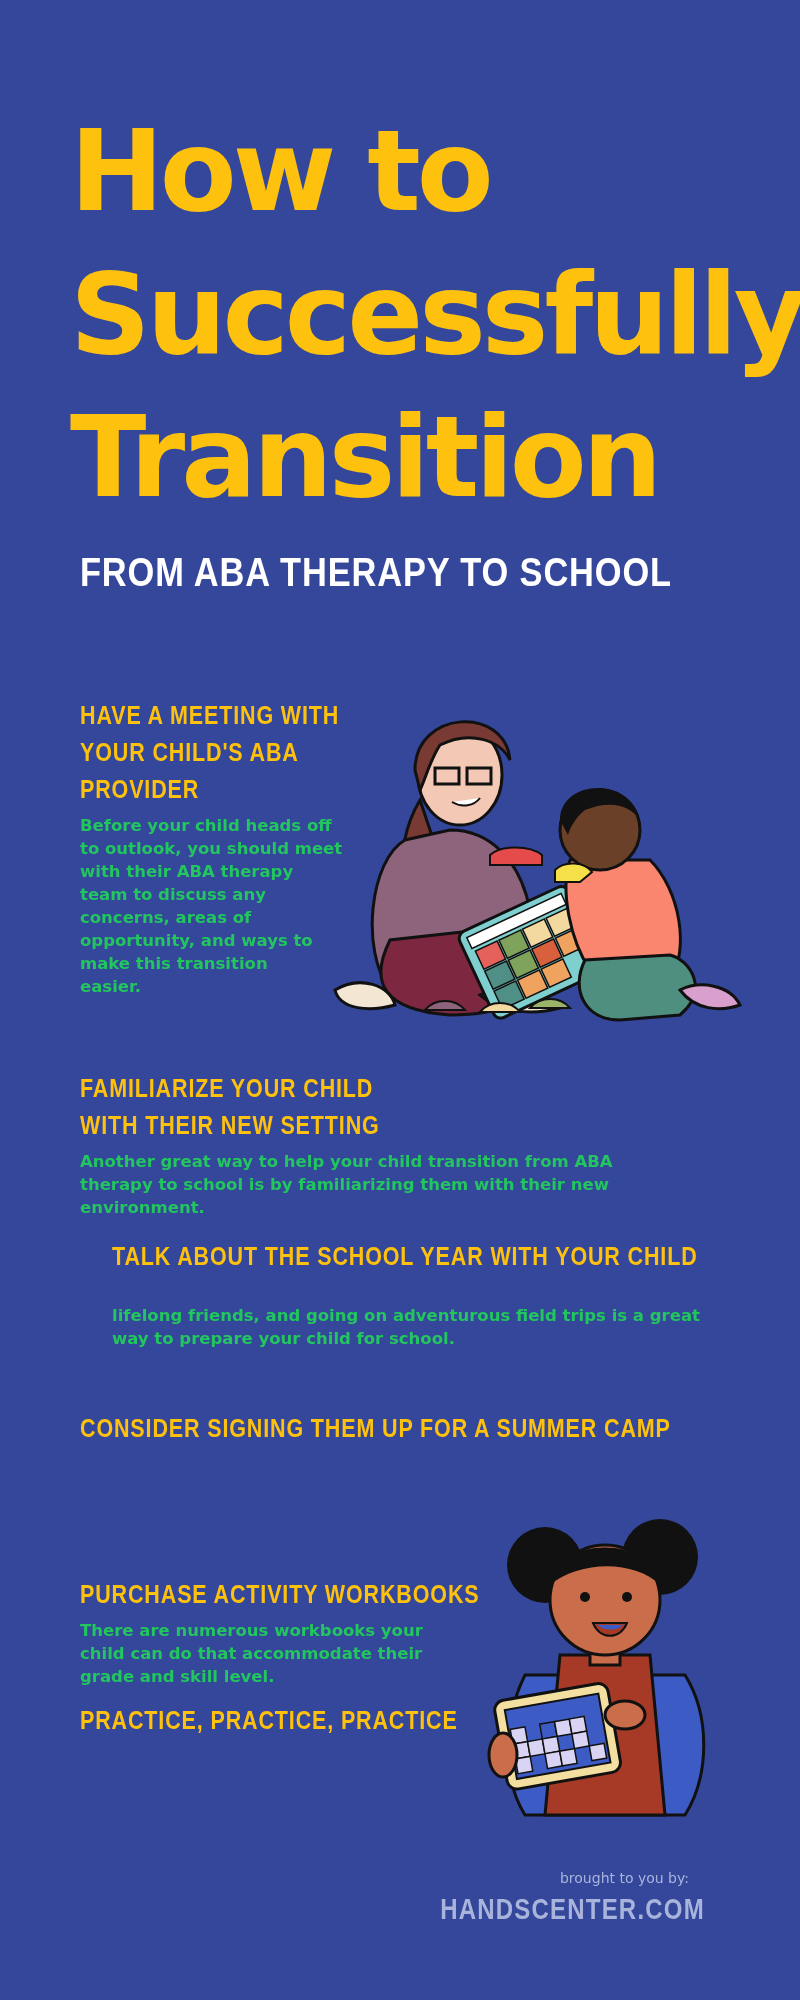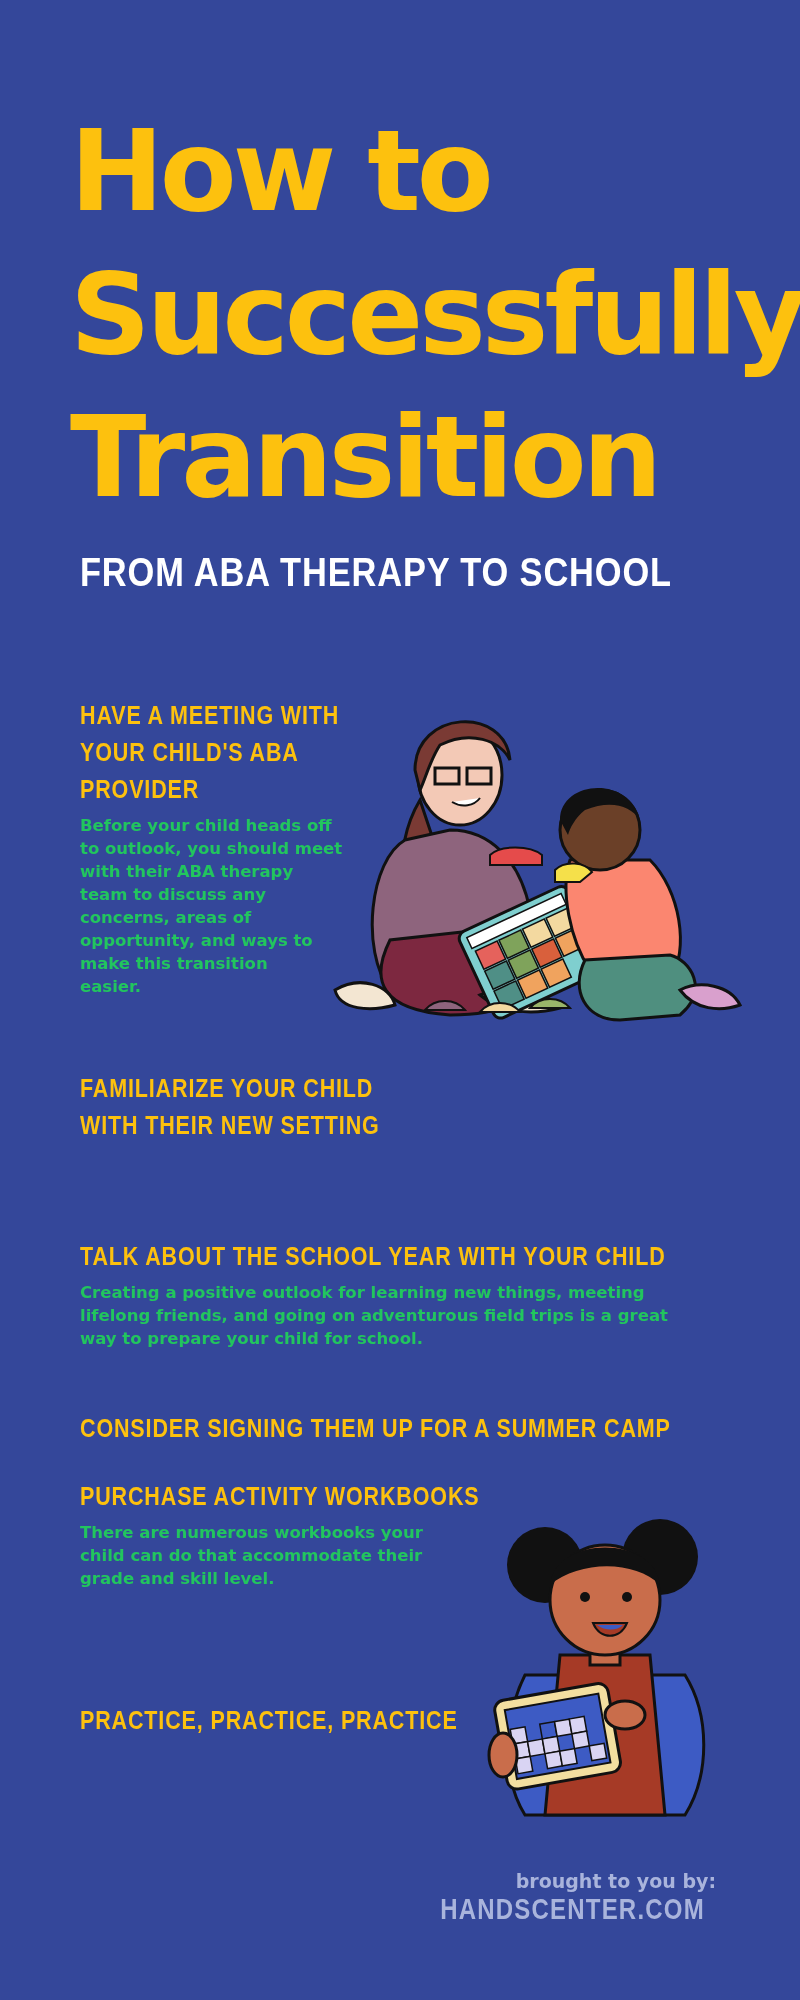--- a/index.html
+++ b/index.html
@@ -47,25 +47,25 @@
     .body {
       color: #22c55e;
       font-family: "DejaVu Sans", sans-serif;
       font-weight: bold;
       font-size: 16.5px;
       line-height: 23px;
       margin: 0;
     }
     .illus { position: absolute; }
     .footer-sub {
-      position: absolute; right: 84px; top: 1870px;
+      position: absolute; right: 111px; top: 1870px;
       color: #a9b4dc;
       font-family: "DejaVu Sans", sans-serif;
-      font-weight: bold;
-      font-size: 19px;
+      font-weight: normal;
+      font-size: 14px;
     }
     .footer-brand {
       position: absolute; right: 95px; top: 1892px;
       color: #a9b4dc;
       font-family: "Liberation Sans", sans-serif;
       font-weight: bold;
       font-size: 30px;
       letter-spacing: 1.5px;
       transform: scaleX(0.8);
       transform-origin: right center;
@@ -145,40 +145,45 @@
   <path d="M95 320 C105 308 125 308 135 320 Z" fill="#8e647d" stroke="#111" stroke-width="2"></path>
   <path d="M150 322 C160 310 180 310 190 322 Z" fill="#f3d9a0" stroke="#111" stroke-width="2"></path>
   <path d="M200 318 C210 306 230 306 240 318 Z" fill="#9ab56a" stroke="#111" stroke-width="2"></path>
 </svg>
 
 <div class="section" style="top:1070px;">
   <h3 class="heading">
     <div>FAMILIARIZE YOUR CHILD</div>
     <div>WITH THEIR NEW SETTING</div>
   </h3>
-</div>
-
-<div class="section" style="top:1238px;">
+  <p class="body">
+    <span>Another great way to help your child transition from ABA</span><br>
+    <span>therapy to school is by familiarizing them with their new</span><br>
+    <span>environment.</span>
+  </p>
+</div>
+
+<div class="section" style="top:1238px;margin-left:32px;">
   <h3 class="heading">
     <div>TALK ABOUT THE SCHOOL YEAR WITH YOUR CHILD</div>
   </h3>
   <p class="body">
-    <span>Creating a positive outlook for learning new things, meeting</span><br>
+    <br>
     <span>lifelong friends, and going on adventurous field trips is a great</span><br>
     <span>way to prepare your child for school.</span>
   </p>
 </div>
 
 <div class="section" style="top:1410px;">
   <h3 class="heading">
     <div>CONSIDER SIGNING THEM UP FOR A SUMMER CAMP</div>
   </h3>
 </div>
 
-<div class="section" style="top:1478px;">
+<div class="section" style="top:1576px;">
   <h3 class="heading">
     <div>PURCHASE ACTIVITY WORKBOOKS</div>
   </h3>
   <p class="body">
     <span>There are numerous workbooks your</span><br>
     <span>child can do that accommodate their</span><br>
     <span>grade and skill level.</span>
   </p>
 </div>
 

